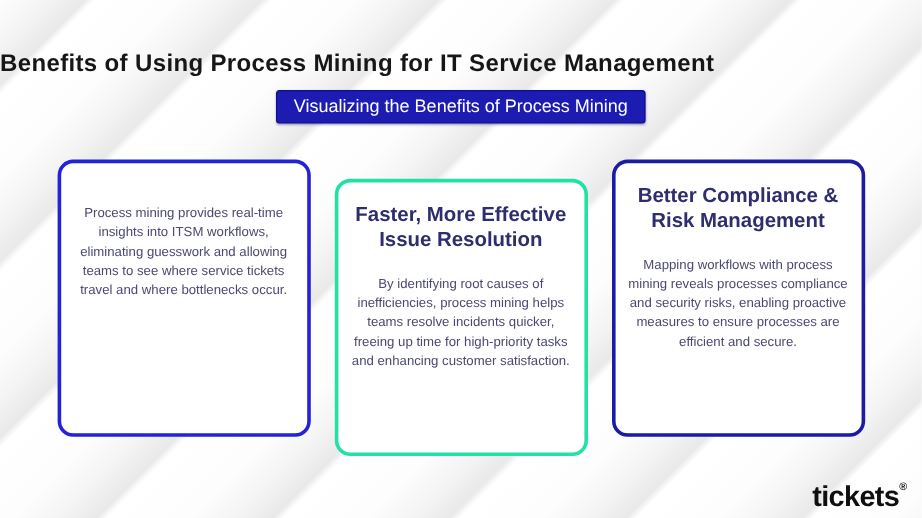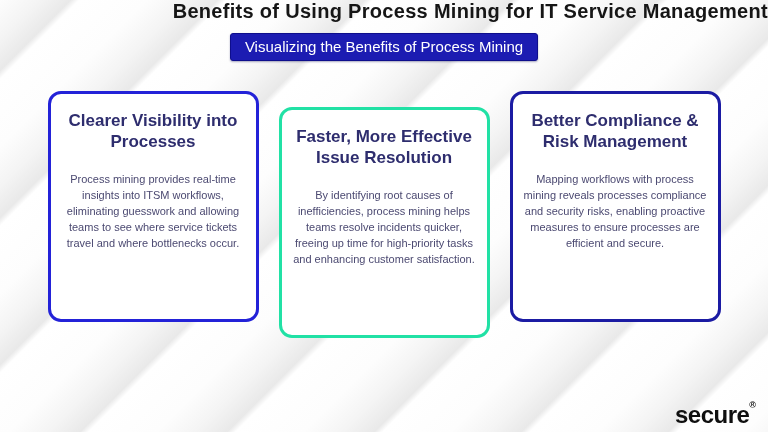--- a/index.html
+++ b/index.html
@@ -16,21 +16,22 @@
       #f4f4f4 28px,
       #e9e9e9 50px,
       #ffffff 56px,
       #fdfdfd 104px
     );
     font-family: "Liberation Sans", sans-serif;
   }
 
   .page-title {
     margin: 0;
-    text-align: right;
+    padding-top: 42px;
+    text-align: left;
     font-size: 20px;
     font-weight: 700;
     letter-spacing: 0.3px;
     color: #161616;
   }
 
   .banner-row {
     display: flex;
     justify-content: center;
     margin-top: 10px;
@@ -103,33 +104,32 @@
 
   <h1 class="page-title">Benefits of Using Process Mining for IT Service Management</h1>
 
   <div class="banner-row">
     <div class="banner" style="background-color: rgb(28, 28, 178);">Visualizing the Benefits of Process Mining</div>
   </div>
 
   <div class="cards">
 
     <section class="card" style="border-color: rgb(35, 34, 216);">
-      <h2 class="card-title">Clearer Visibility into Processes</h2>
       <p class="card-body">Process mining provides real-time insights into ITSM workflows, eliminating guesswork and allowing teams to see where service tickets travel and where bottlenecks occur.</p>
     </section>
 
     <section class="card" style="border-color: rgb(33, 225, 165); margin-top: 16px;">
       <h2 class="card-title">Faster, More Effective Issue Resolution</h2>
       <p class="card-body">By identifying root causes of inefficiencies, process mining helps teams resolve incidents quicker, freeing up time for high-priority tasks and enhancing customer satisfaction.</p>
     </section>
 
     <section class="card" style="border-color: rgb(27, 27, 163);">
       <h2 class="card-title">Better Compliance &amp; Risk Management</h2>
       <p class="card-body">Mapping workflows with process mining reveals processes compliance and security risks, enabling proactive measures to ensure processes are efficient and secure.</p>
     </section>
 
   </div>
 
   <div class="logo">
-    <span>secure</span><span class="reg">®</span>
+    <span>tickets</span><span class="reg">®</span>
   </div>
 
 </div>
 
 </body></html>

